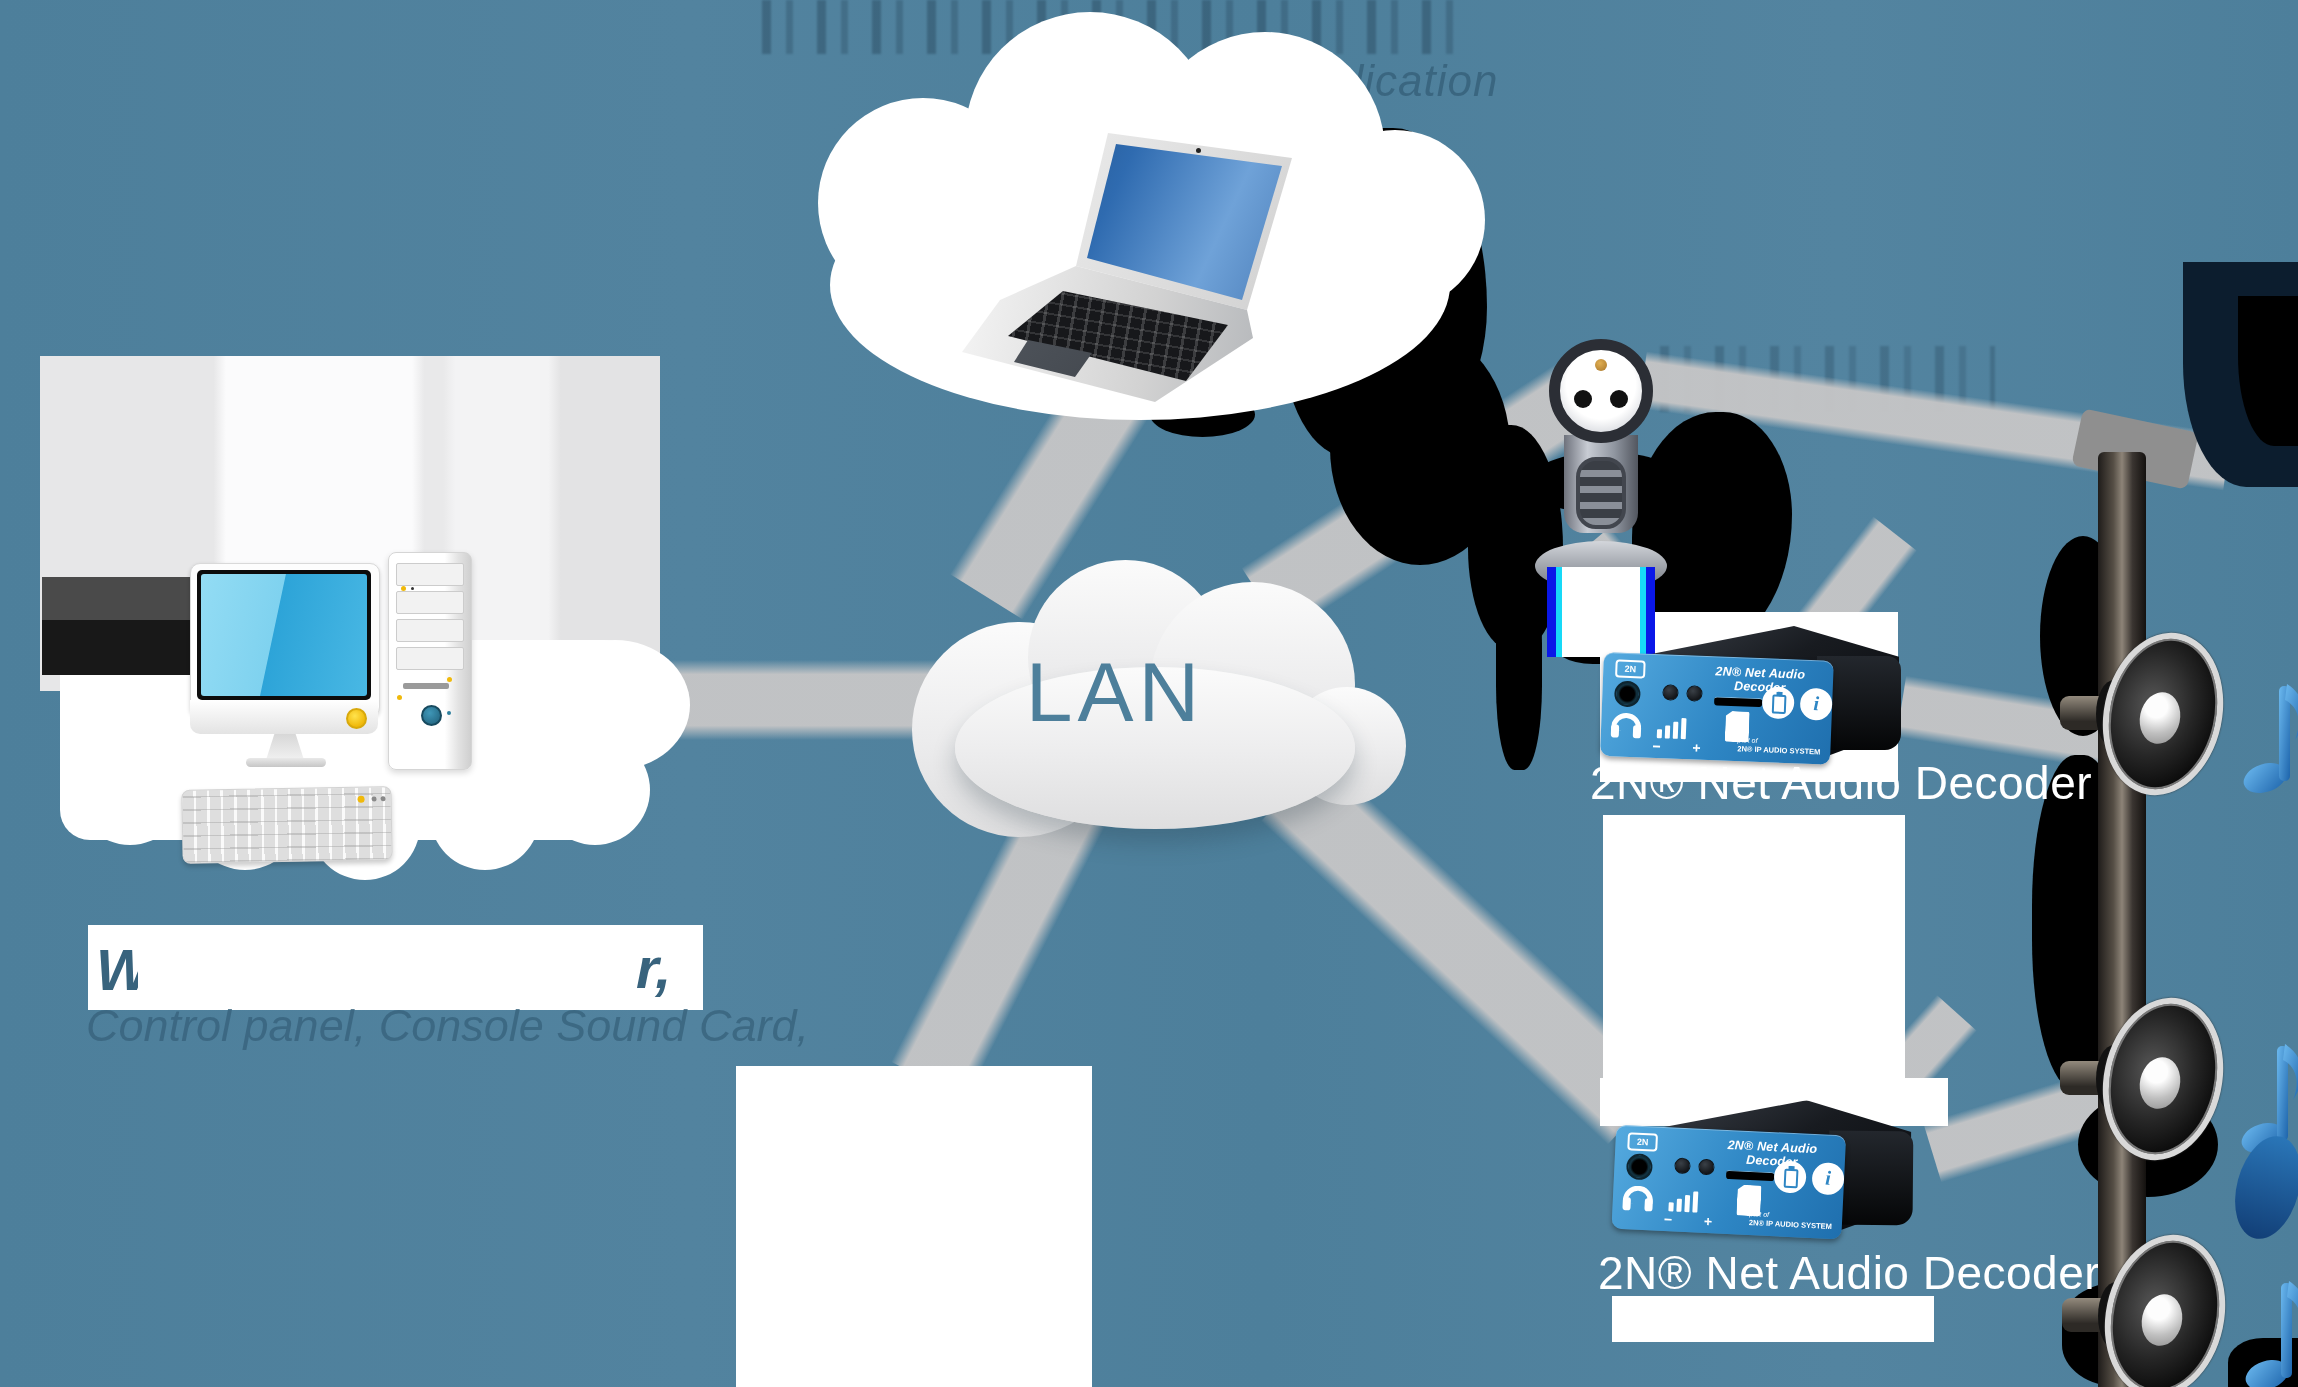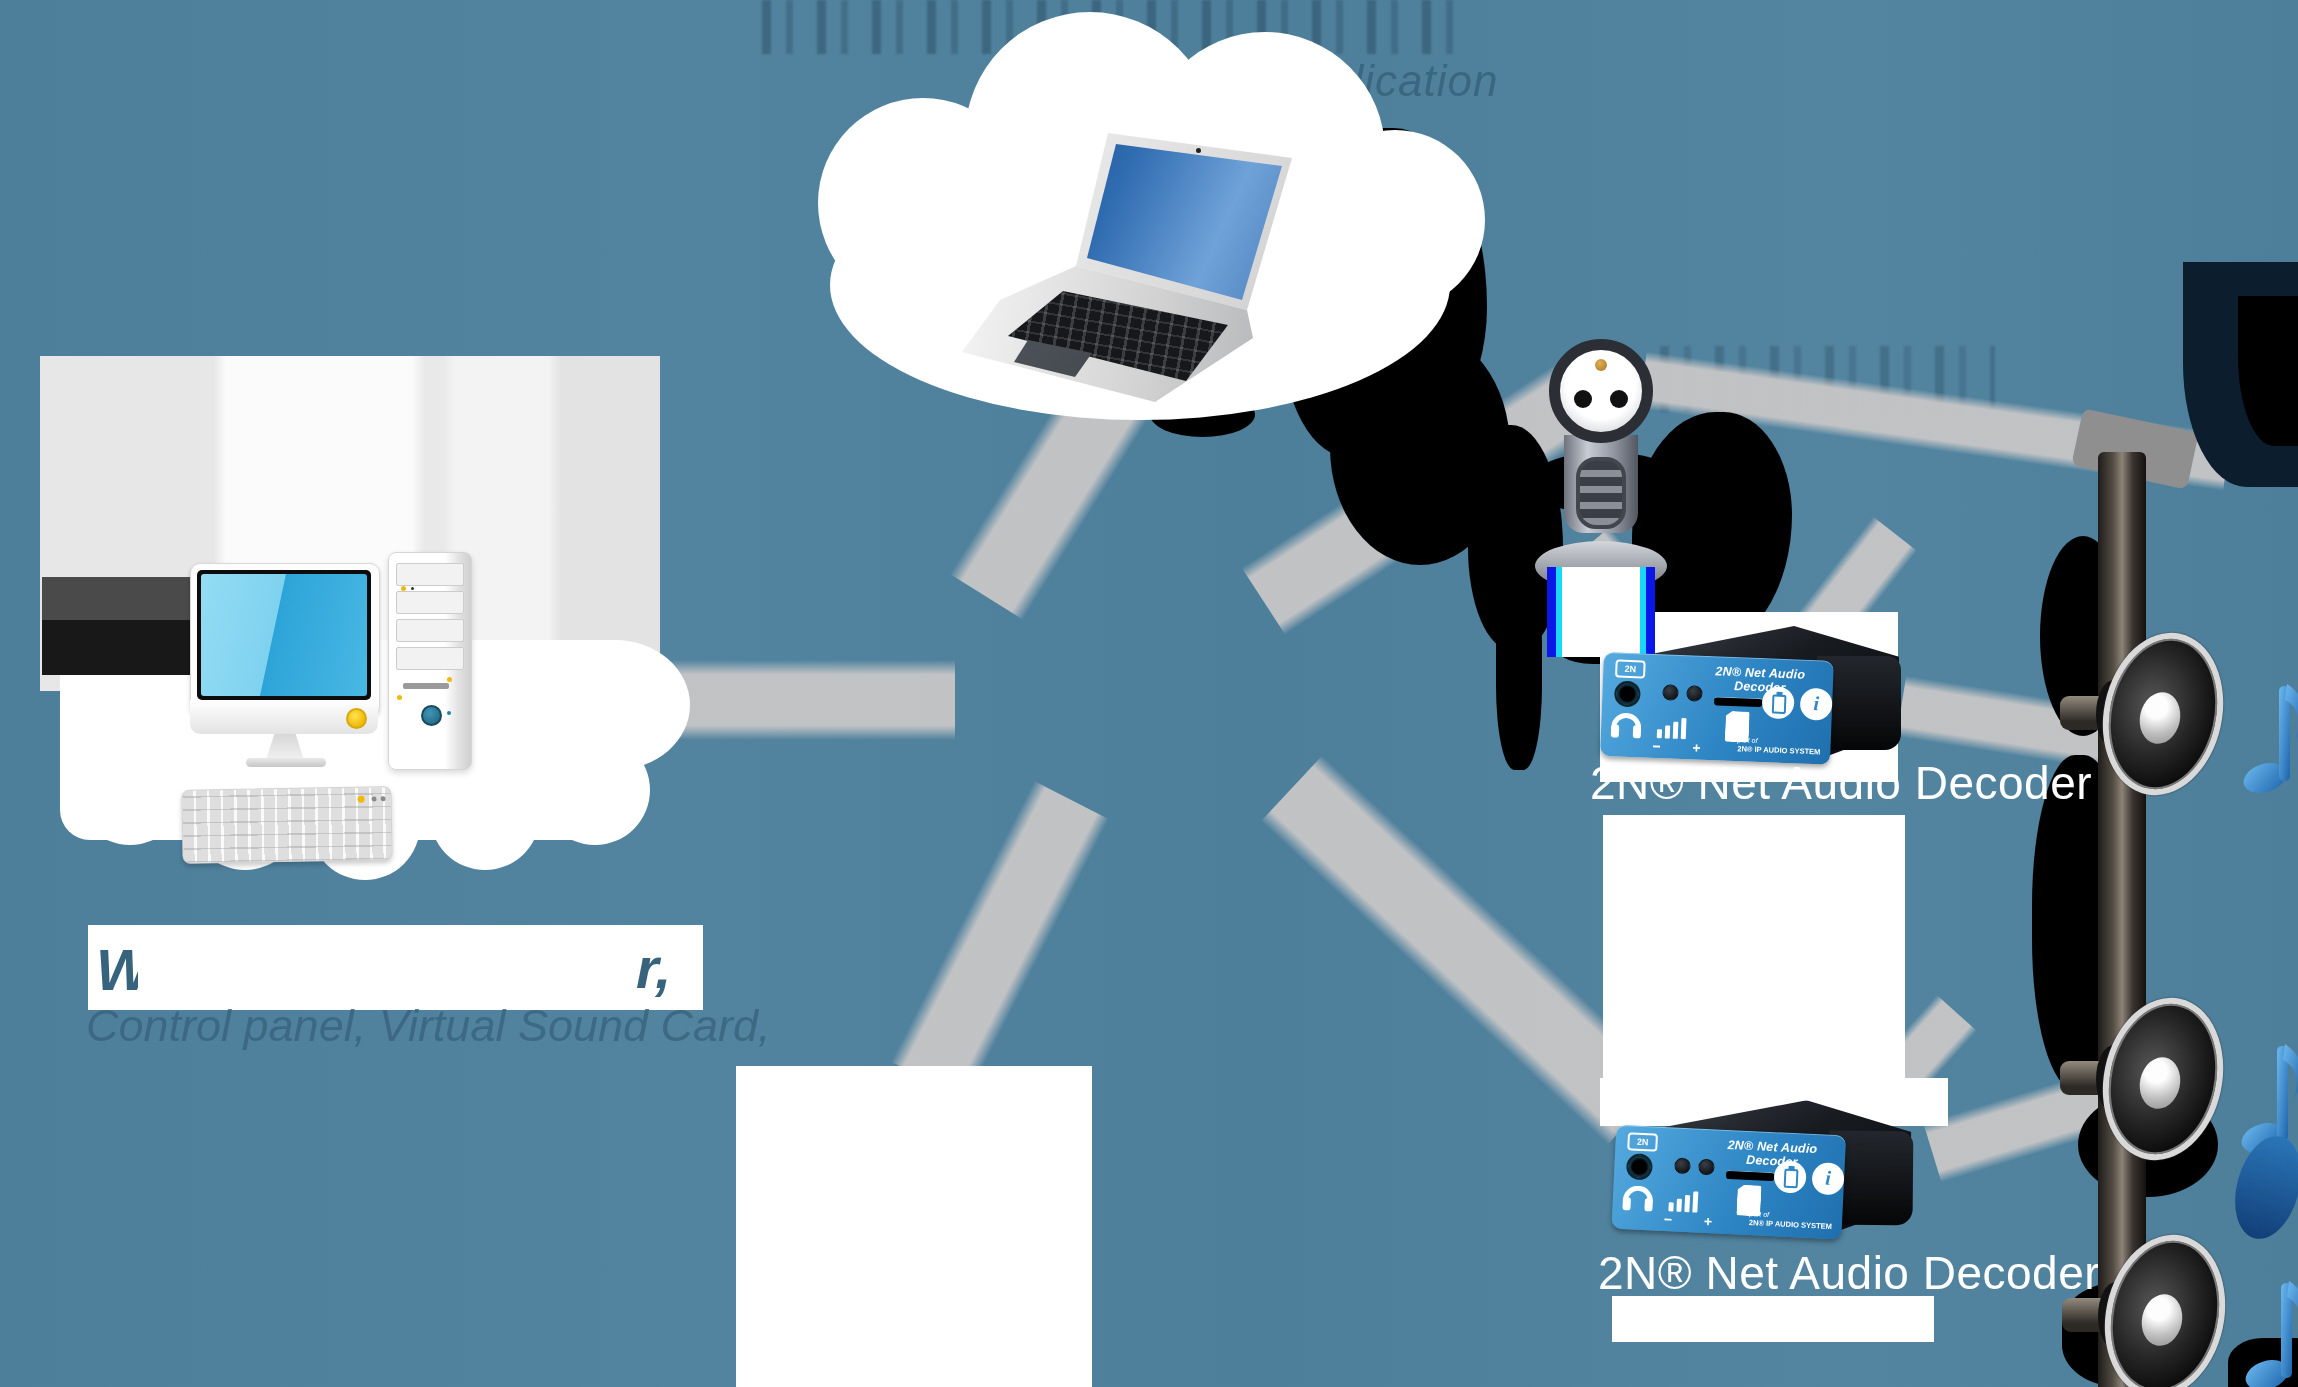--- a/index.html
+++ b/index.html
@@ -169,20 +169,28 @@
   <div class="cloudc" style="left:1305px;top:130px;width:180px;height:180px;"></div>
   <div class="cloudc" style="left:830px;top:150px;width:620px;height:270px;border-radius:50%;"></div>
 
   <div class="wrect" style="left:88px;top:925px;width:615px;height:85px;"></div>
   <div class="wrect" style="left:1600px;top:612px;width:298px;height:170px;"></div>
   <div class="wrect" style="left:1603px;top:815px;width:302px;height:268px;"></div>
   <div class="wrect" style="left:1600px;top:1078px;width:348px;height:48px;"></div>
   <div class="wrect" style="left:1612px;top:1296px;width:322px;height:46px;"></div>
   <div class="wrect" style="left:736px;top:1066px;width:356px;height:322px;"></div>
 
+  <div class="abs" style="left:900px;top:552px;width:500px;height:300px;">
+    <div class="lanc" style="left:12px;top:70px;width:215px;height:215px;"></div>
+    <div class="lanc" style="left:128px;top:8px;width:195px;height:195px;"></div>
+    <div class="lanc" style="left:250px;top:30px;width:205px;height:205px;"></div>
+    <div class="lanc" style="left:388px;top:135px;width:118px;height:118px;"></div>
+    <div class="lanc" style="left:55px;top:115px;width:400px;height:162px;box-shadow:0 14px 22px rgba(30,50,65,.25);"></div>
+    <div class="lan-label">LAN</div>
+  </div>
 
   <div class="abs" style="left:0;top:0;">
     <div class="monitor-bezel" style="left:190px;top:563px;width:188px;height:152px;"></div>
     <div class="monitor-frame" style="left:197px;top:570px;width:174px;height:130px;"></div>
     <div class="monitor-screen" style="left:201px;top:574px;width:166px;height:122px;"></div>
     <div class="monitor-chin" style="left:190px;top:700px;width:188px;height:34px;"></div>
     <div class="powerbtn" style="left:346px;top:708px;width:17px;height:17px;"></div>
     <div class="stand" style="left:266px;top:734px;width:38px;height:26px;"></div>
     <div class="standbase" style="left:246px;top:758px;width:80px;height:9px;"></div>
 
@@ -370,15 +378,15 @@
     <ellipse cx="22" cy="100" rx="22" ry="14" transform="rotate(-18 22 100)" fill="url(#ng3)"></ellipse>
     <rect x="36" y="8" width="11" height="95" rx="5" fill="url(#ng3)"></rect>
     <path d="M44 6 C66 20 64 44 52 62 C60 42 54 28 42 22 Z" fill="url(#ng3)"></path>
   </svg>
   <div class="bluebolt" style="left:2237px;top:1135px;width:62px;height:105px;transform:rotate(15deg);"></div>
 
   <div class="abs" style="left:96px;top:936px;width:42px;height:74px;overflow:hidden;">
     <span class="faint" style="position:static;font-size:58px;font-weight:bold;">W</span>
   </div>
   <div class="faint" style="left:636px;top:934px;font-size:58px;font-weight:bold;">r,</div>
-  <div class="faint" style="left:86px;top:1000px;font-size:45px;opacity:.8;">Control panel, Virtual Sound Card,</div>
+  <div class="faint" style="left:86px;top:1000px;font-size:45px;opacity:.8;">Control panel, Console Sound Card,</div>
 
 </div>
 
 </body></html>

